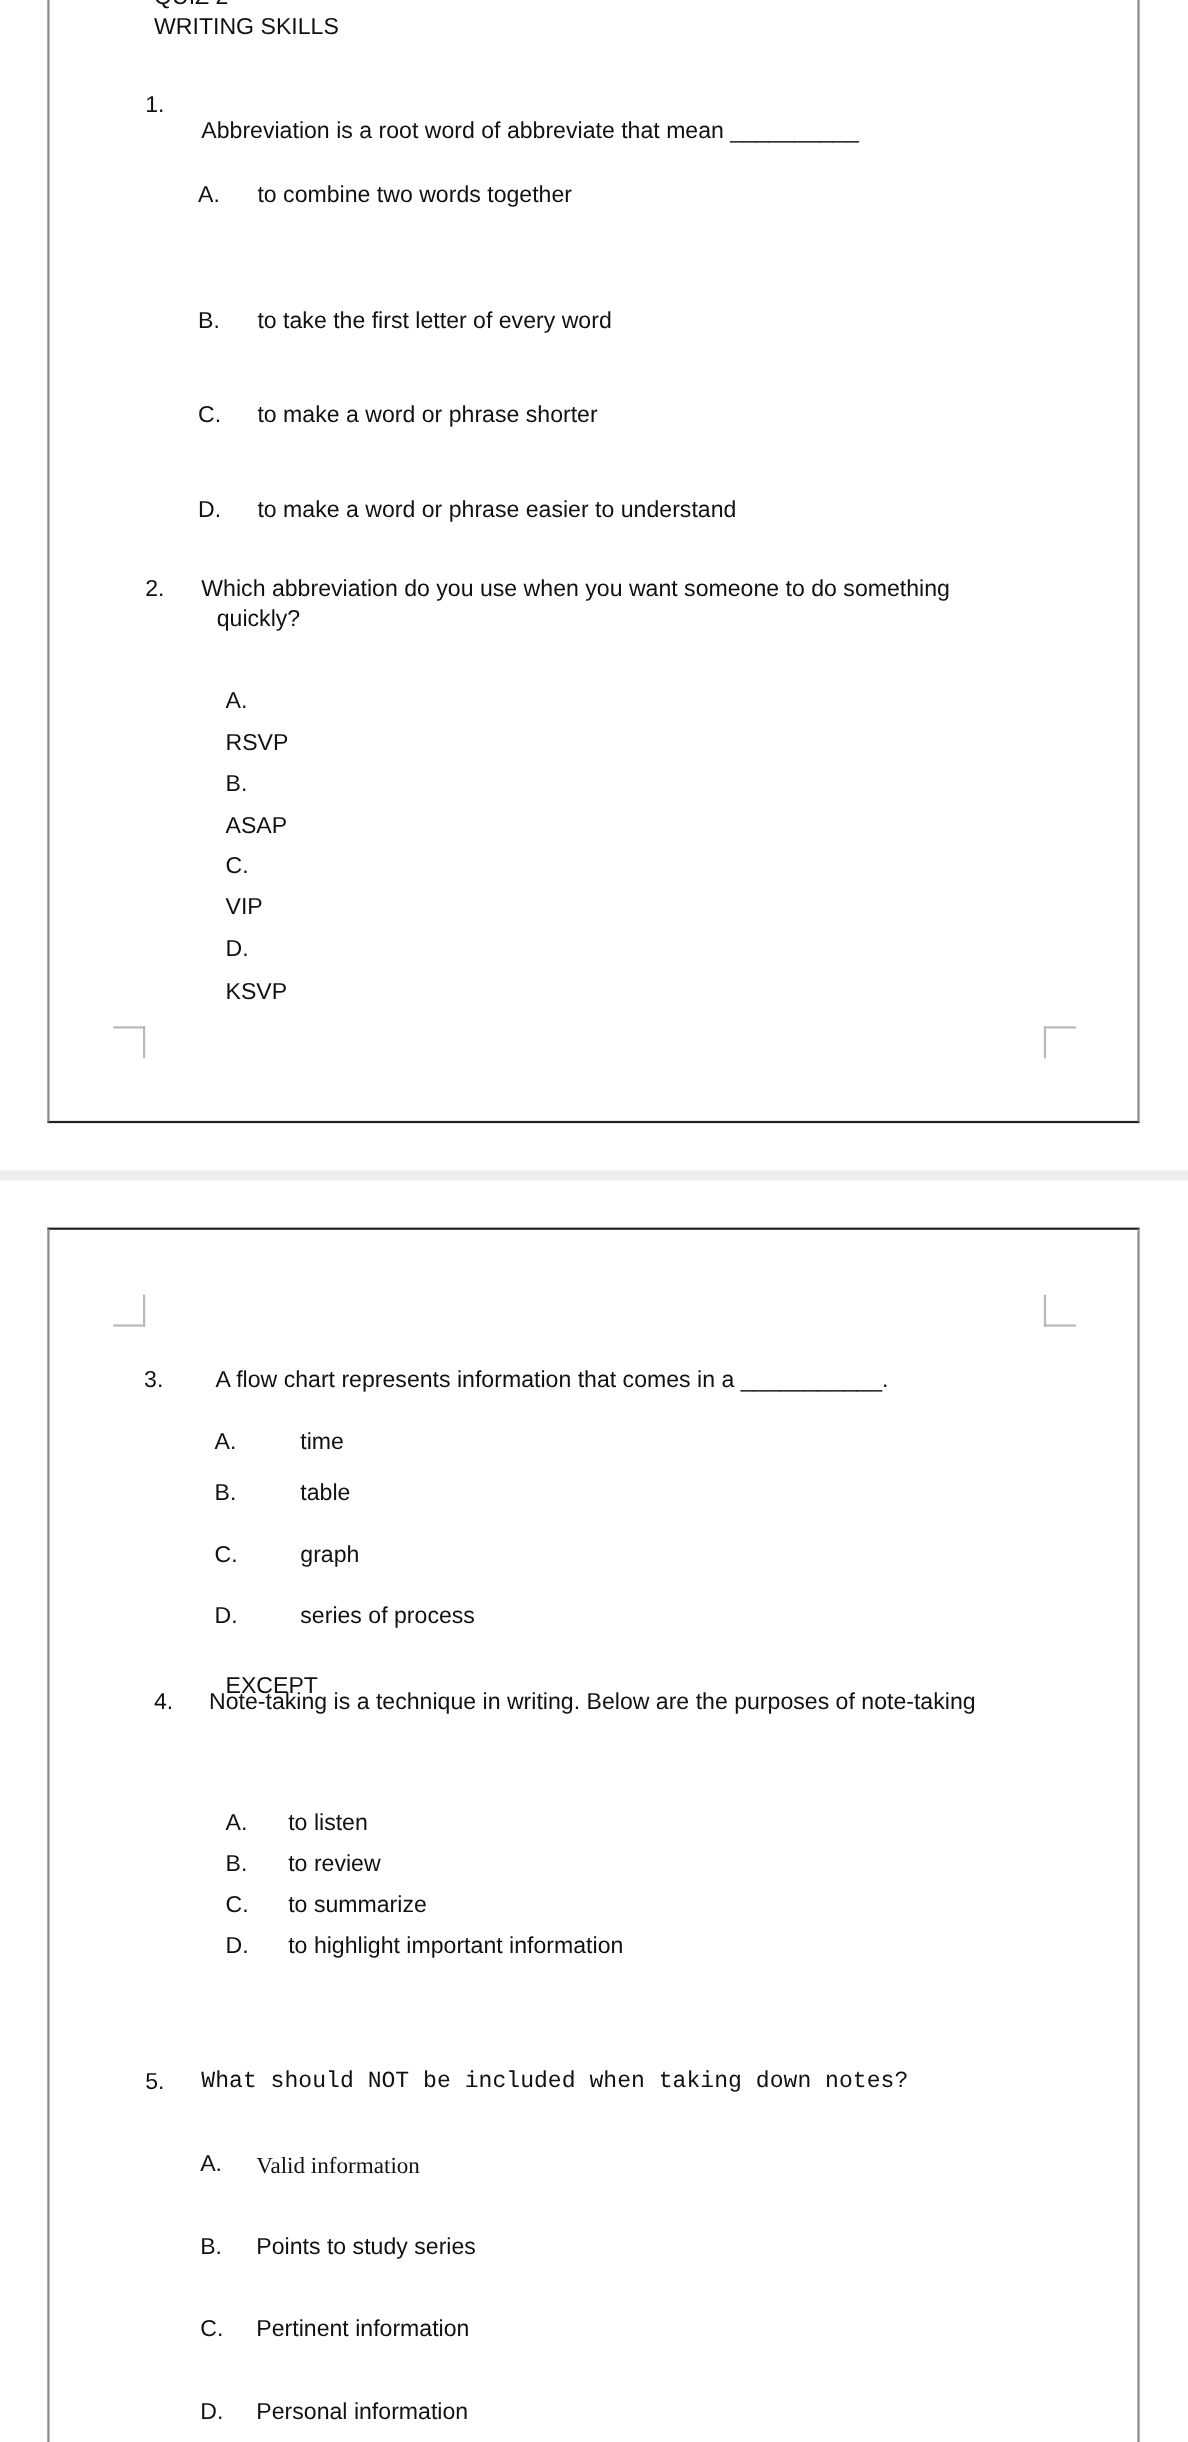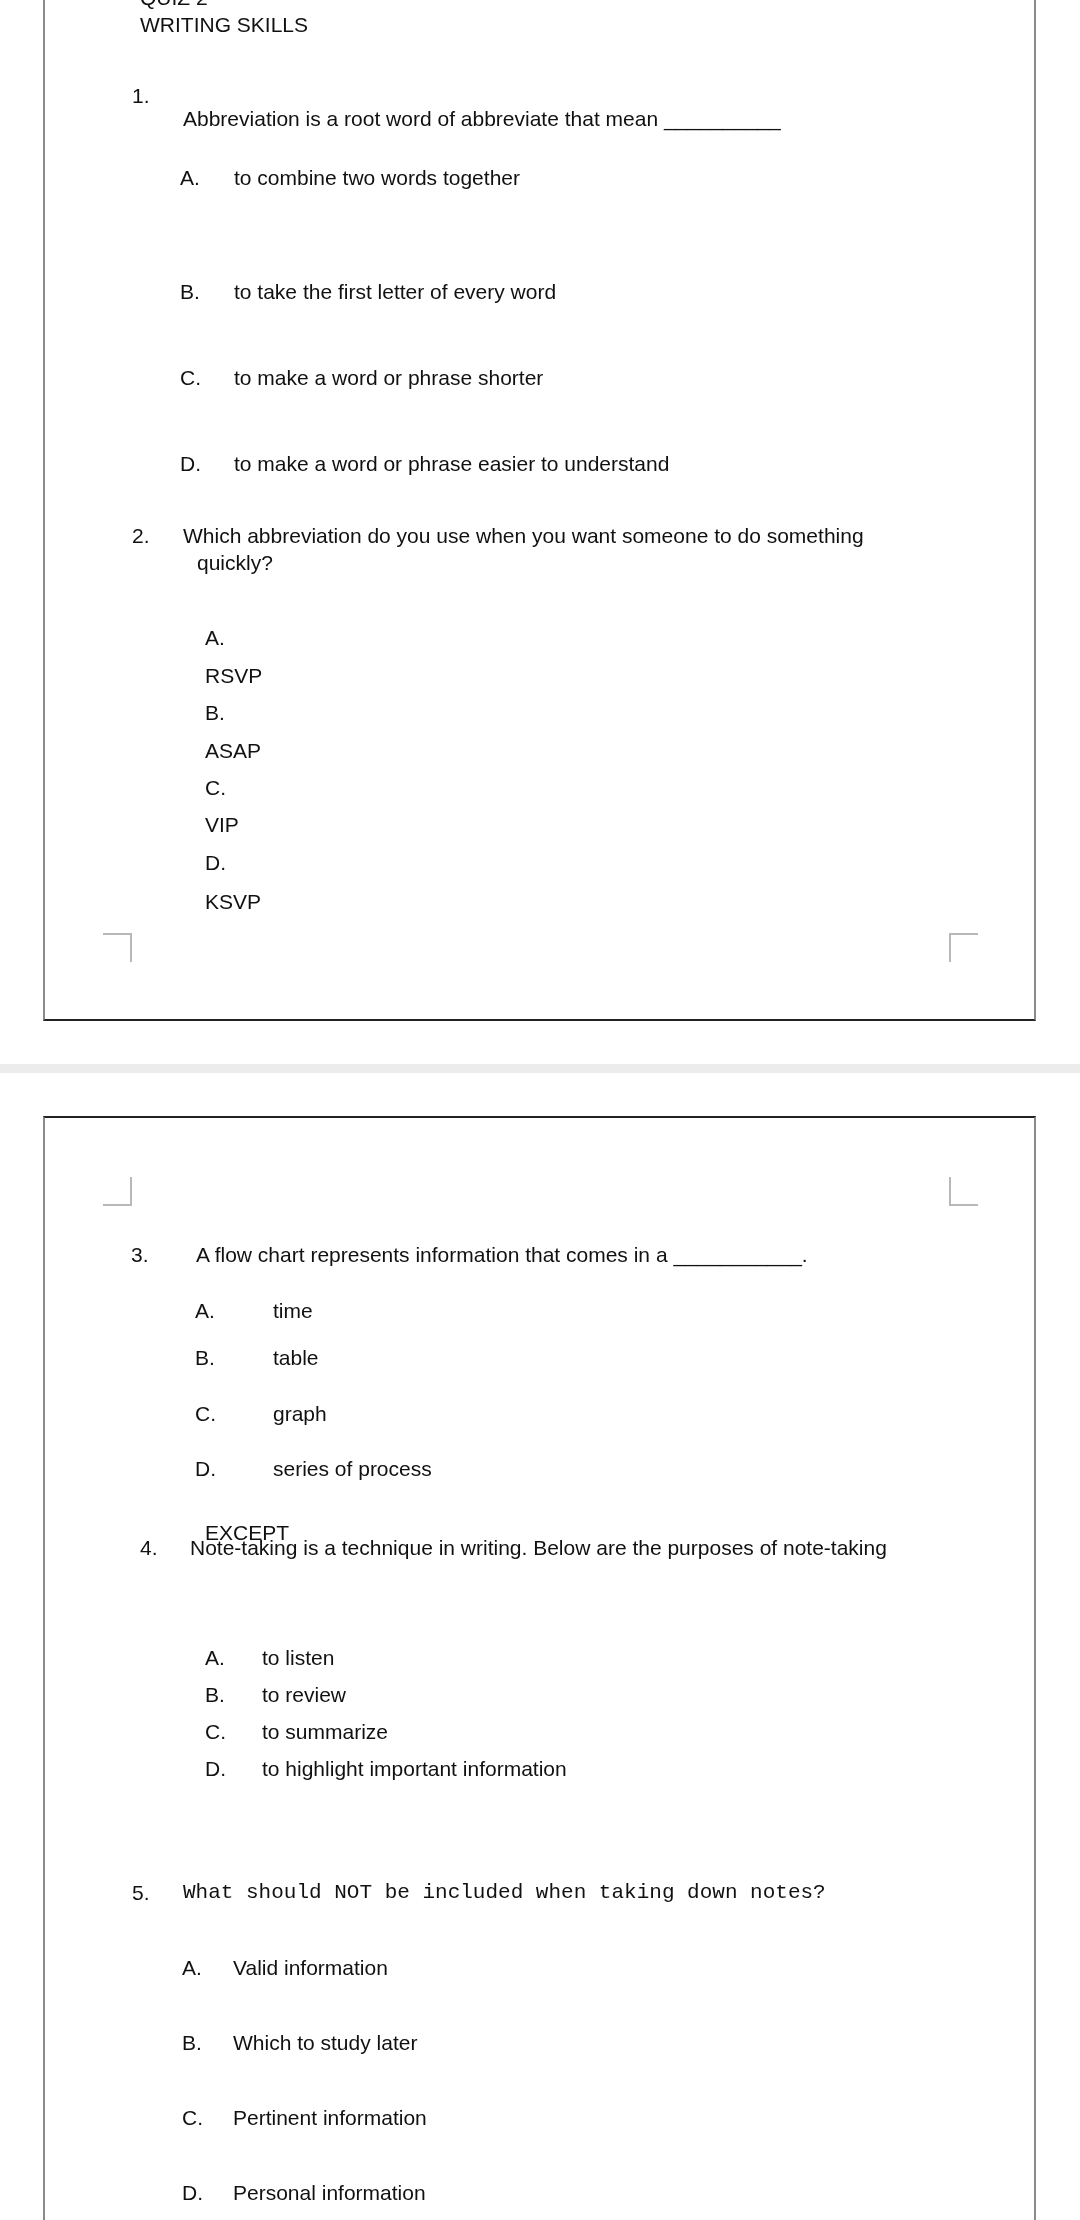--- a/index.html
+++ b/index.html
@@ -80,20 +80,20 @@
   <div class="t" style="left:205px;top:1720px;">C.</div>
   <div class="t" style="left:262px;top:1720px;">to summarize</div>
   <div class="t" style="left:205px;top:1757px;">D.</div>
   <div class="t" style="left:262px;top:1757px;">to highlight important information</div>
 </div>
 
 <div>
   <div class="t" style="left:132px;top:1881px;">5.</div>
   <div class="t" style="left:183px;top:1881px;font-family:Liberation Mono, monospace;">What should NOT be included when taking down notes?</div>
   <div class="t" style="left:182px;top:1956px;">A.</div>
-  <div class="t" style="left:233px;top:1956px;">Valid information</div>
+  <div class="t" style="left:233px;top:1956px;font-family:Liberation Serif, serif;">Valid information</div>
   <div class="t" style="left:182px;top:2031px;">B.</div>
-  <div class="t" style="left:233px;top:2031px;">Which to study later</div>
+  <div class="t" style="left:233px;top:2031px;">Points to study series</div>
   <div class="t" style="left:182px;top:2106px;">C.</div>
   <div class="t" style="left:233px;top:2106px;">Pertinent information</div>
   <div class="t" style="left:182px;top:2181px;">D.</div>
   <div class="t" style="left:233px;top:2181px;">Personal information</div>
 </div>
 
 </body></html>

